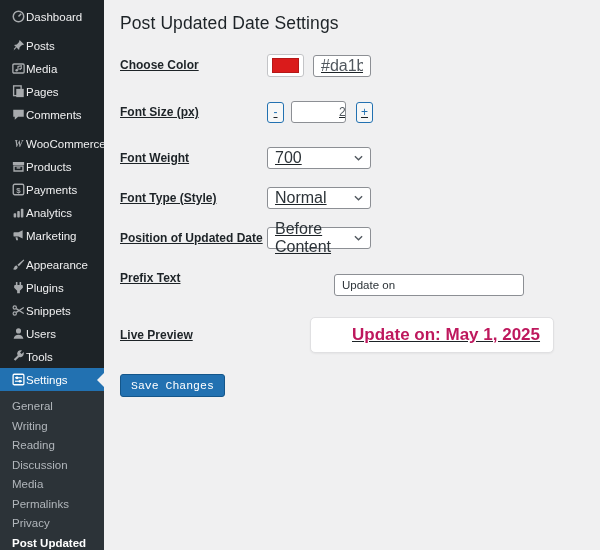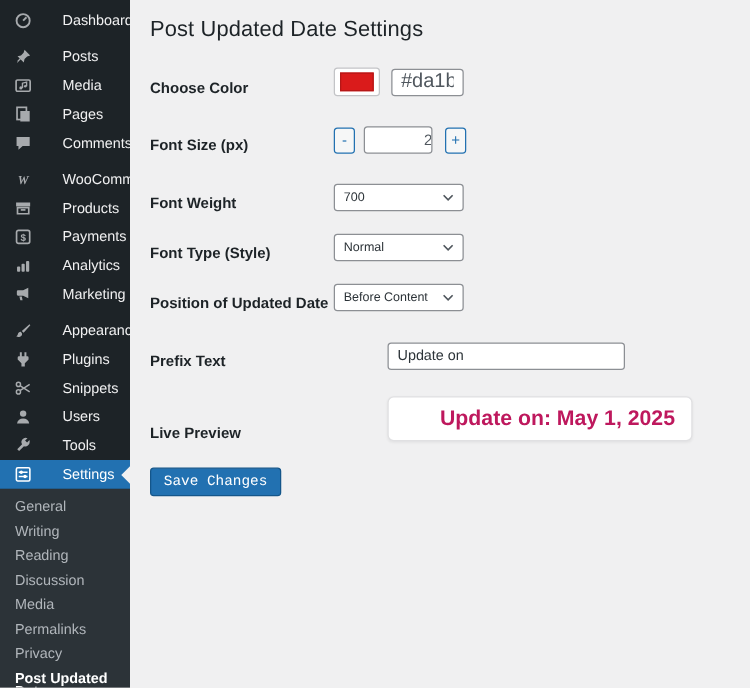--- a/index.html
+++ b/index.html
@@ -12,21 +12,21 @@
   }
   .app { display:flex; width:600px; height:550px; }
 
   
   .sidebar {
     width:104px; flex-shrink:0; background:#1d2327;
     color:#f0f0f1; font-size:11.5px; display:flex; flex-direction:column;
   }
   .menu { padding-top:5px; }
   .menu-item {
-    display:flex; align-items:center; gap:24px;
+    display:flex; align-items:center; gap:0;
     height:23px; padding:0 6px 0 11px; cursor:pointer; position:relative;
     color:#f0f0f1;
   }
   .menu-item .icon { width:15px; height:15px; flex-shrink:0; color:#a7aaad; display:flex; align-items:center; justify-content:center; }
   .menu-item .icon svg { width:15px; height:15px; display:block; }
   .menu-item.active { background:#2271b1; color:#fff; }
   .menu-item.active .icon { color:#fff; }
   .menu-item.active::after {
     content:""; position:absolute; right:0; top:50%; transform:translateY(-50%);
     width:0; height:0; border:7px solid transparent; border-right:7px solid #f0f0f1; border-left:none;
@@ -37,21 +37,21 @@
     padding:4px 16px 4px 12px; font-size:11.5px; line-height:11.5px;
     color:#b1b6bb; cursor:pointer;
   }
   .submenu-item.current { color:#fff; font-weight:bold; }
   .sidebar-fill { flex:1; background:#1d2327; }
 
   
   .content { flex:1; padding:13px 12px 0 16px; }
   h1.page-title { font-size:17.5px; font-weight:400; color:#1d2327; margin-bottom:20px; letter-spacing:.1px; }
 
-  .row { display:flex; align-items:flex-end; }
+  .row { display:flex; align-items:flex-start;text-decoration:underline; }
   .row-label { width:147px; flex-shrink:0; font-size:12px; font-weight:bold; color:#1d2327; padding-top:4px; }
   .mb-lg { margin-bottom:24px; }
   .mb-md { margin-bottom:18px; }
   .mb-sm { margin-bottom:21px;gap:43px; }
 
   .ctrl { display:flex; align-items:center; }
 
   
   .swatch-btn {
     width:37px; height:23px; background:#fff; border:1px solid #c3c4c7;
@@ -72,41 +72,41 @@
   .size-input {
     width:55px; height:22px; margin:0 10px 0 7px; text-align:center;
     border:1px solid #8c8f94; border-radius:3px; font-size:12px; color:#50575e;
     font-family:"Liberation Sans",sans-serif; background:#fff;padding-left:47px;
   }
 
   
   .select {
     width:104px; height:22px; background:#fff; border:1px solid #8c8f94; border-radius:3px;
     display:flex; align-items:center; justify-content:space-between;
-    padding:0 7px; font-size:10px; color:#2c3338; cursor:pointer;
+    padding:0 7px; font-size:16px; color:#2c3338; cursor:pointer;
   }
   .select .chev { display:flex; color:#50575e; }
   .select .chev svg { width:9px; height:6px; display:block; }
 
   
   .radio-group { display:flex; align-items:center; height:22px; font-size:11.5px; color:#3c434a; }
   .radio {
     width:14px; height:14px; border-radius:50%; background:#fff;
     border:1px solid #8c8f94; margin-right:6px; cursor:pointer; position:relative; flex-shrink:0;
   }
   .radio.checked { border-color:#2271b1; }
   .radio.checked::after {
     content:""; position:absolute; left:3px; top:3px; width:6px; height:6px;
     border-radius:50%; background:#2271b1;
   }
   .radio-label { cursor:pointer; }
   .gap { width:19px; }
   .prefix-input {
     margin-top:7px; width:190px; height:22px; border:1px solid #8c8f94; border-radius:3px;
-    font-family:"Liberation Sans",sans-serif; font-size:11.5px; color:#2c3338; padding:0 7px; background:#fff;
+    font-family:"Liberation Sans",sans-serif; font-size:11.5px; color:#2c3338; padding:0 7px; background:#fff;margin-left:24px;
   }
 
   
   .preview-box {
     background:#fff; border:1px solid #e0e0e2; border-radius:5px;
     padding:7px 13px; box-shadow:0 1px 2px rgba(0,0,0,.05); display:inline-block;
   }
   .preview-text { font-size:17px; font-weight:bold; color:#be185d; white-space:nowrap;margin-left:28px; }
 
   

